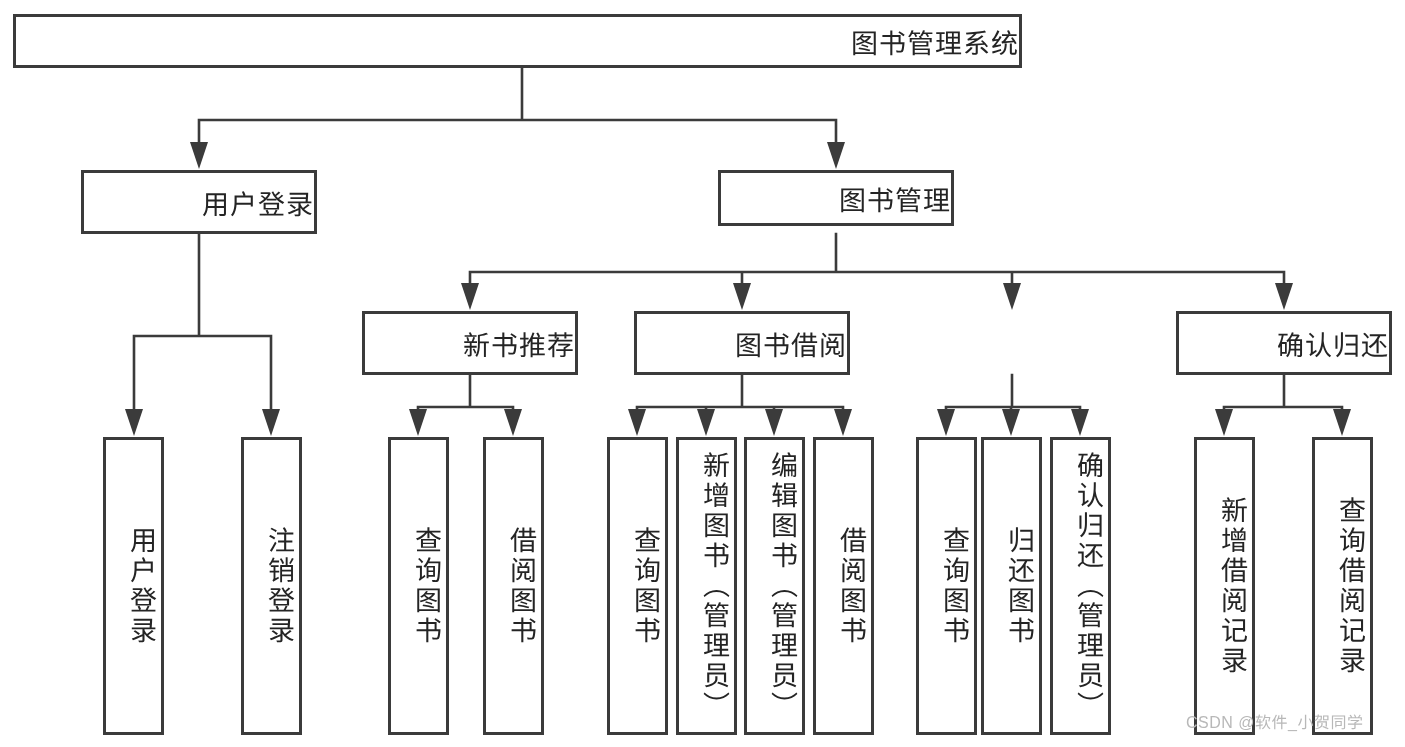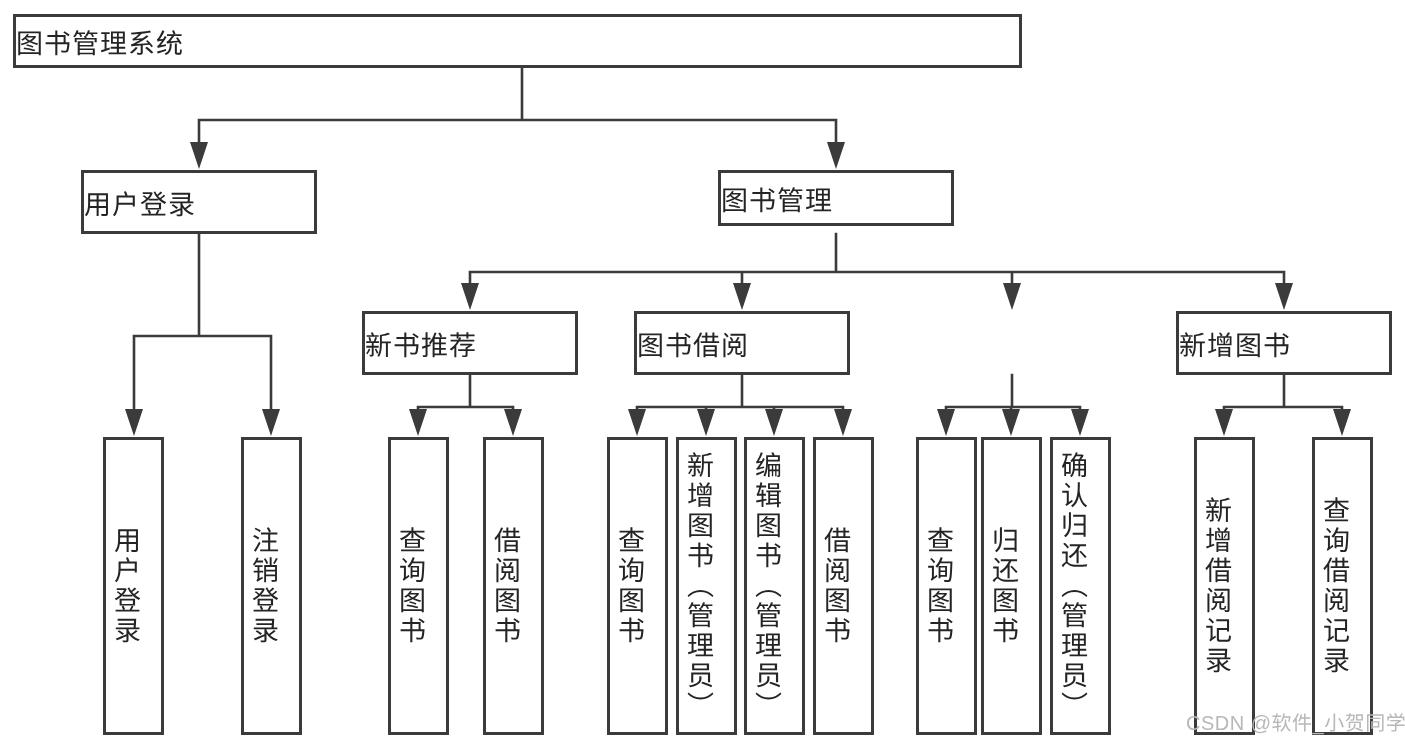--- a/index.html
+++ b/index.html
@@ -6,29 +6,29 @@
     --bg:#ffffff; --line:#3b3b3b; --border:#3b3b3b; --text:#242424; --wm:#b8b8b8;
   }
   html,body{margin:0;padding:0;background:var(--bg);}
   .stage{
     position:relative;width:1405px;height:747px;background:var(--bg);overflow:hidden;
     font-family:"Liberation Sans", sans-serif;color:var(--text);
   }
   .connectors{position:absolute;left:0;top:0;width:1405px;height:747px;z-index:1;}
   .box{
     position:absolute;box-sizing:border-box;border:3px solid var(--border);background:#fff;
-    display:flex;align-items:center;justify-content:flex-start;z-index:2;
+    display:flex;align-items:center;justify-content:flex-end;z-index:2;
   }
   .hbox span{font-size:27px;letter-spacing:1px;white-space:nowrap;}
   .vbox span{
     writing-mode:vertical-rl;text-orientation:mixed;font-size:27px;letter-spacing:3px;
     white-space:nowrap;
   }
   .watermark{
-    position:absolute;left:1186px;top:711px;z-index:5;font-size:20px;line-height:24px;
+    position:absolute;left:1186px;top:711px;z-index:5;font-size:16px;line-height:24px;
     color:var(--wm);white-space:nowrap;letter-spacing:0.5px;
   }
 </style>
 </head>
 <body>
 
 <div class="stage">
 
   <svg class="connectors" viewBox="0 0 1405 747" xmlns="http://www.w3.org/2000/svg">
     <path d="M522 68V120 M199 120H836 M199 120V148 M836 120V148
@@ -61,21 +61,21 @@
     <span>图书管理</span>
   </div>
 
   <div class="box hbox" style="left:634px;top:311px;width:216px;height:64px">
     <span>图书借阅</span>
   </div>
   <div class="box hbox" style="left:362px;top:311px;width:216px;height:64px">
     <span>新书推荐</span>
   </div>
   <div class="box hbox" style="left:1176px;top:311px;width:216px;height:64px">
-    <span>新增图书</span>
+    <span>确认归还</span>
   </div>
 
   <div class="box vbox" style="left:103px;top:437px;width:61px;height:298px">
     <span>用户登录</span>
   </div>
   <div class="box vbox" style="left:241px;top:437px;width:61px;height:298px">
     <span>注销登录</span>
   </div>
 
   <div class="box vbox" style="left:388px;top:437px;width:61px;height:298px">

